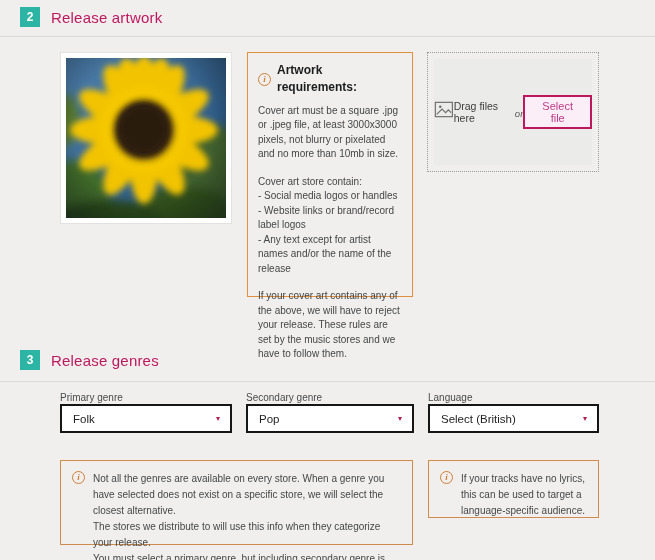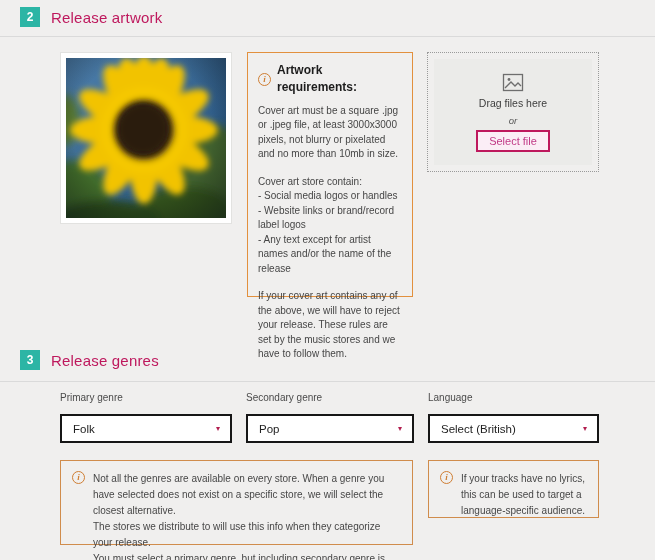--- a/index.html
+++ b/index.html
@@ -45,40 +45,40 @@
   }
   .req-box p { margin-bottom:0; }
   .req-gap { height:13px; }
 
   .dropzone {
     position:absolute; left:427px; top:52px; width:172px; height:120px;
     border:1px dotted #9a9a9a; cursor:pointer;
   }
   .dz-inner {
     position:absolute; left:6px; top:6px; right:6px; bottom:6px;
-    background:#ebebe9; display:flex; flex-direction:column;
+    background:#ebebe9; display:flex; flex-direction:row;
     align-items:center; justify-content:center;
   }
   .dz-icon { margin-bottom:5px; }
   .dz-drag { font-size:10.5px; color:#3d3d3d; }
   .dz-or { font-size:9.5px; color:#555; margin:6px 0 4px;font-style:italic; }
   .select-file-btn {
     font-family:"Liberation Sans", sans-serif;
     background:#fbeef6; border:2px solid #be185d; color:#c13a87;
     font-size:11px; padding:3px 11px; cursor:pointer;
   }
 
   
   .field { position:absolute; top:392px; }
   .field.f1 { left:60px;  width:172px; }
   .field.f2 { left:246px; width:168px; }
   .field.f3 { left:428px; width:171px; }
   .field-label { font-size:10px; color:#4b4b4b; display:block; }
   .selectbox {
-    margin-top:11px; height:29px; background:#fff; border:2px solid #161616;
+    margin-top:1px; height:29px; background:#fff; border:2px solid #161616;
     display:flex; align-items:center; justify-content:space-between;
     padding:0 10px 0 11px; font-size:11.5px; color:#222; cursor:pointer;
   }
   .caret { font-size:8px; color:#b21f4f; line-height:1; }
 
   
   .info-box {
     position:absolute; top:460px; border:1px solid #d08c4c;
     display:flex; gap:8px; padding:10px 10px 9px 11px;
     font-size:10px; line-height:1.6; color:#474747;

